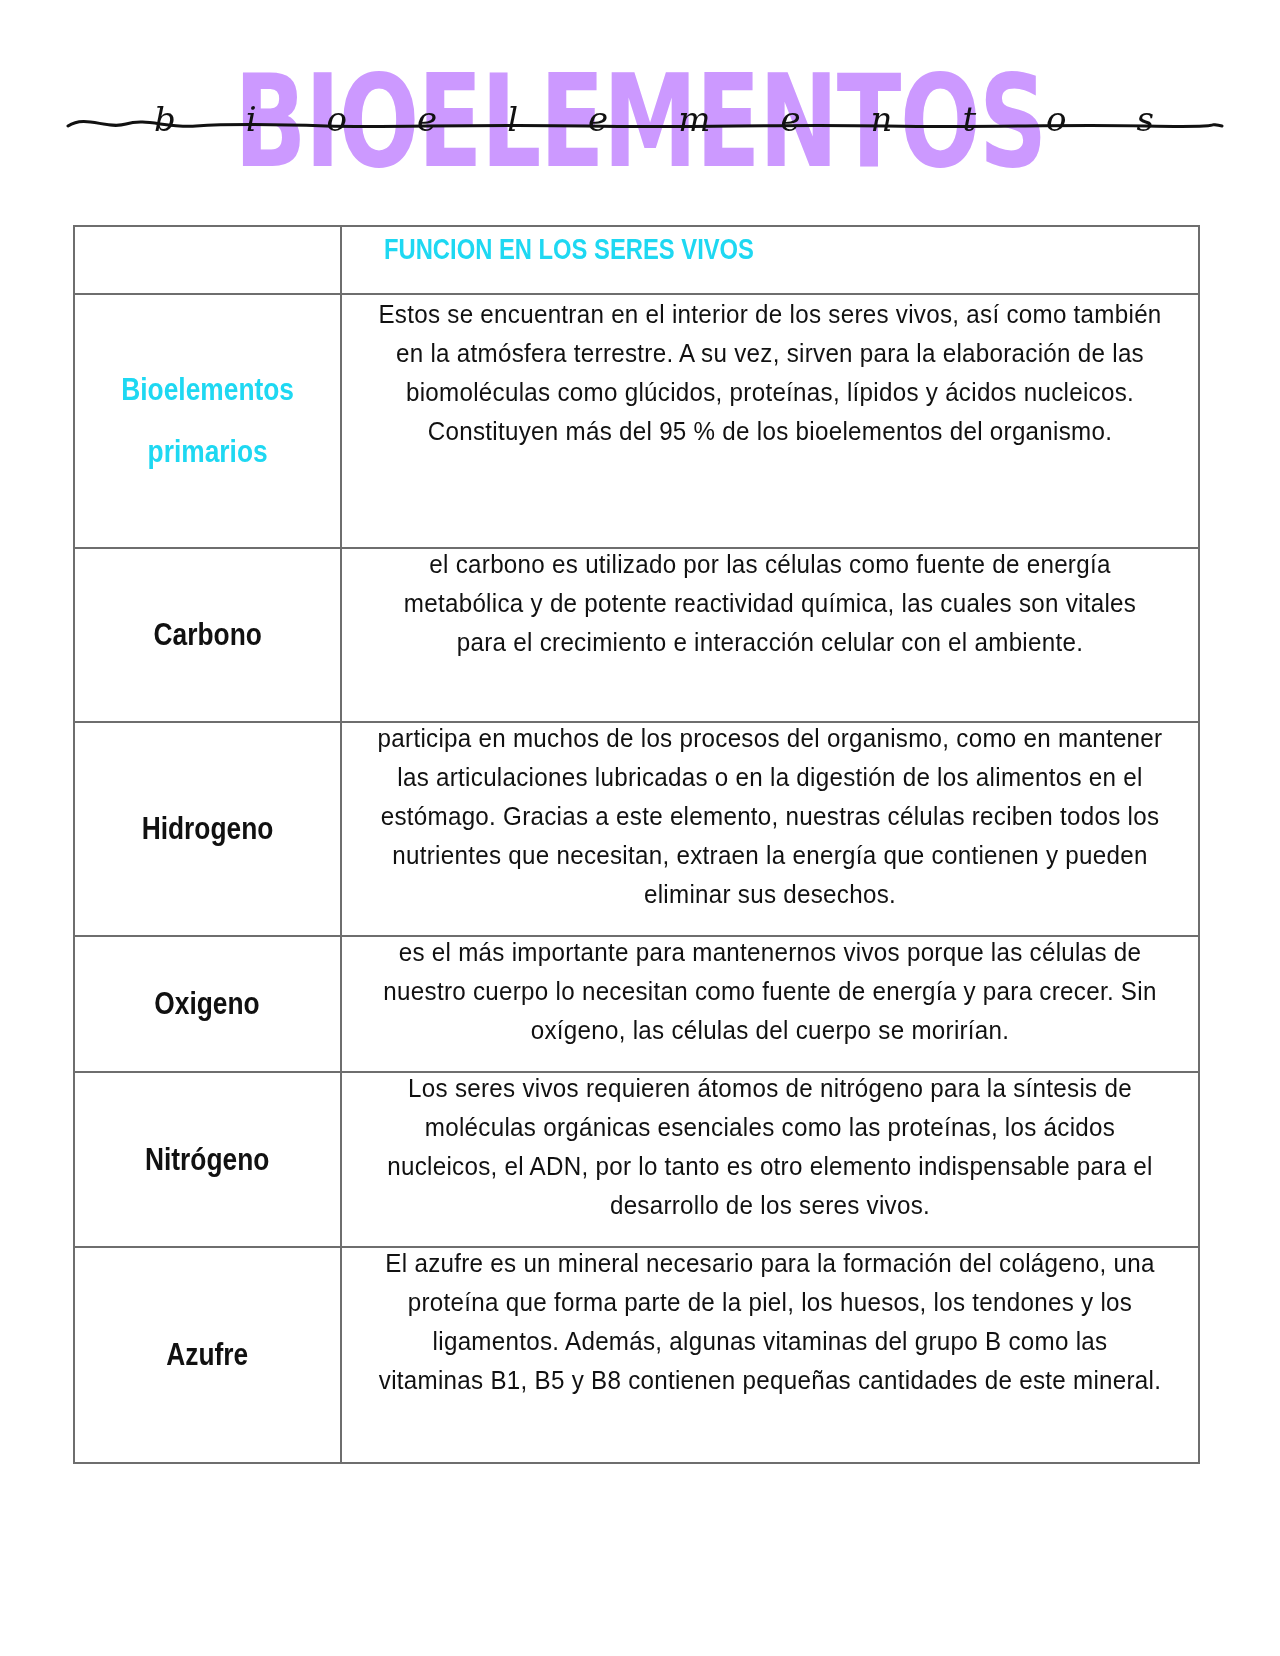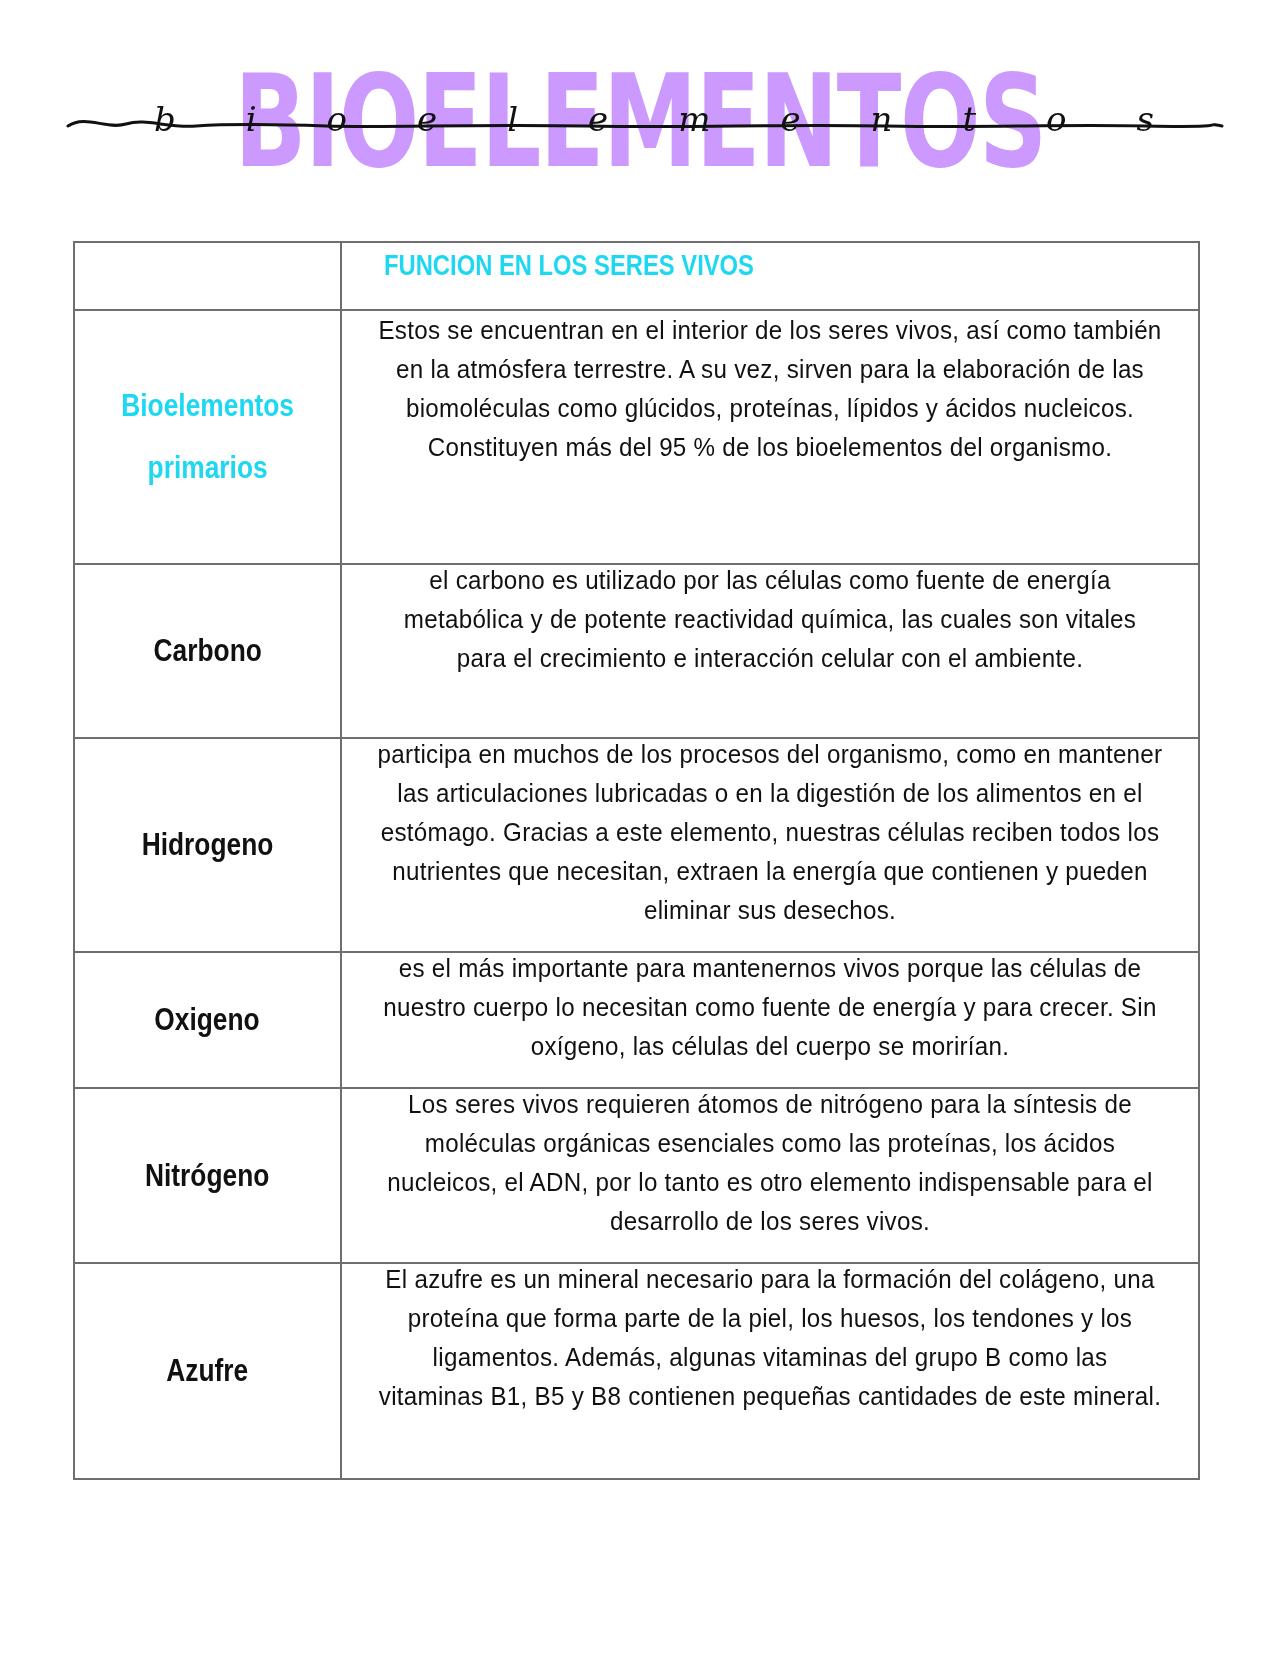--- a/index.html
+++ b/index.html
@@ -18,21 +18,21 @@
   }
   .title-script svg { position: absolute; left: 0; top: 0; }
   .script-letters {
     position: absolute; left: 0; top: 2px; width: 100%;
     display: flex; justify-content: space-between; padding: 0 70px 0 88px; box-sizing: border-box;
     font-family: "DejaVu Serif", serif; font-style: italic; font-size: 34px; color: #111;
     line-height: 1;
   }
 
   table.bio {
-    position: absolute; left: 73px; top: 241px; width: 1125px;
+    position: absolute; left: 73px; top: 225px; width: 1125px;
     border-collapse: collapse; table-layout: fixed;
   }
   table.bio td { border: 2px solid #6e6e6e; vertical-align: middle; text-align: center; padding: 0; }
   col.c1 { width: 267px; }
   col.c2 { width: 858px; }
 
   .hdr-cell { height: 66px; text-align: left !important; vertical-align: top !important; }
   .hdr-text {
     display: inline-block; margin-left: 42px; margin-top: 6px;
     color: #1ed8f2; font-family: "Liberation Sans", sans-serif; font-weight: bold;

